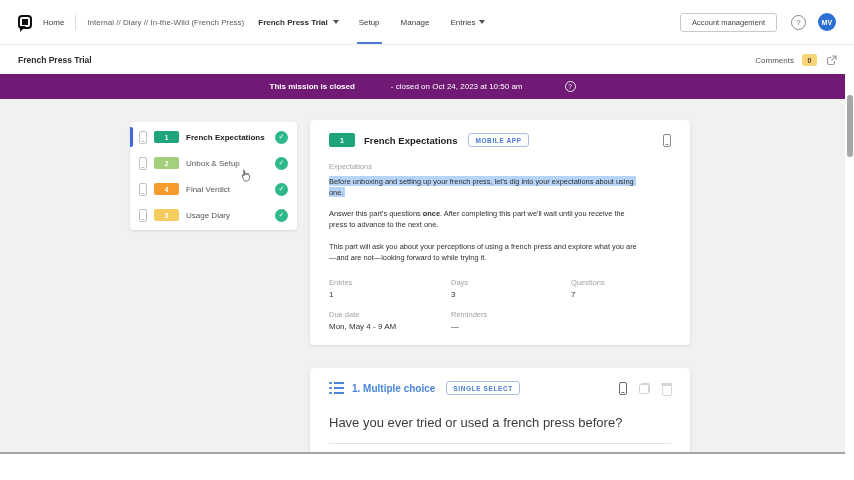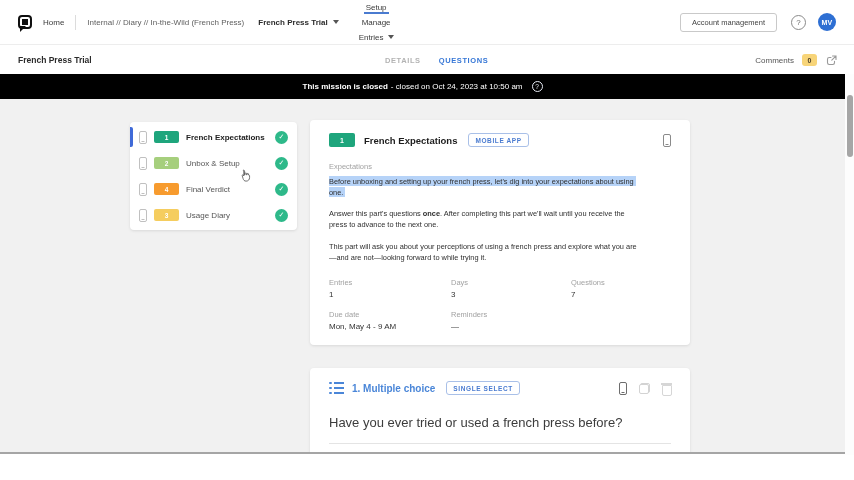--- a/index.html
+++ b/index.html
@@ -16,21 +16,21 @@
   .logo::before { content:""; position:absolute; inset:2px; background:#101010; }
   .logo::after { content:""; position:absolute; left:0px; bottom:-5px;
     border:3px solid transparent; border-top-color:#101010; border-left-color:#101010; }
   .nav-link { color:#3a3a3a; cursor:pointer; }
   .nav-divider { width:1px; height:15px; background:#dcdcdc; margin:0 11px; }
   .breadcrumb { color:#5f5f5f; cursor:pointer; }
   .project-dd { display:flex; align-items:center; gap:5px; margin-left:14px;
     font-weight:bold; color:#2b2b2b; cursor:pointer; }
   .caret { width:0; height:0; border:3px solid transparent; border-top:4px solid #555;
     margin-top:3px; }
-  .nav-tabs { display:flex; margin-left:18px; height:45px; align-items:center;flex-direction:column; }
+  .nav-tabs { display:flex; margin-left:18px; height:45px; align-items:center; }
   .nav-tab { position:relative; height:45px; display:flex; align-items:center; gap:4px;
     padding:0 2px; margin-right:17px; color:#3a3a3a; cursor:pointer; }
   .nav-tab.active::after { content:""; position:absolute; left:0; right:0; bottom:1px;
     height:2px; background:#4a7bd0; }
   .nav-spacer { flex:1; }
   .account-btn { border:1px solid #c9c9c9; border-radius:3px; padding:4px 11px;
     font-size:7.5px; color:#444; background:#fff; cursor:pointer; white-space:nowrap; }
   .help-circle { width:15px; height:15px; border:1px solid #8a8a8a; border-radius:50%;
     display:flex; align-items:center; justify-content:center; font-size:8px; color:#666;
     margin-left:14px; cursor:pointer; }
@@ -170,37 +170,33 @@
       </span>
     </div>
     <span class="nav-spacer"></span>
     <button class="account-btn">Account management</button>
     <span class="help-circle">?</span>
     <span class="avatar">MV</span>
   </div>
 
   <div class="subheader">
     <span class="page-title">French Press Trial</span>
-    <div class="sub-tabs">
-      <span class="sub-tab">DETAILS</span>
-      <span class="sub-tab active">QUESTIONS</span>
-    </div>
     <div class="sub-right">
       <span class="comments-label">Comments</span>
       <span class="comments-badge">0</span>
       <span class="share-icon">
         <svg width="13" height="13" viewBox="0 0 13 13" fill="none" stroke="#9a9a9a" stroke-width="1.1" stroke-linecap="round">
           <path d="M6 3.5H4.2C3.3 3.5 2.5 4.3 2.5 5.2v3.6c0 .9.8 1.7 1.7 1.7h3.6c.9 0 1.7-.8 1.7-1.7V7.2"></path>
           <path d="M7.5 2h3.5v3.5M10.8 2.2 6.8 6.2"></path>
         </svg>
       </span>
     </div>
   </div>
 
-  <div class="banner" style="background-color: #000000;">
+  <div class="banner" style="background-color: #701a75; gap: 33px;">
     <b>This mission is closed</b>
     <span>- closed on Oct 24, 2023 at 10:50 am</span>
     <span class="banner-info">?</span>
   </div>
 
   <div class="content">
 
     <div class="side-card">
       <div class="side-row active">
         <span class="phone-icon"></span>

